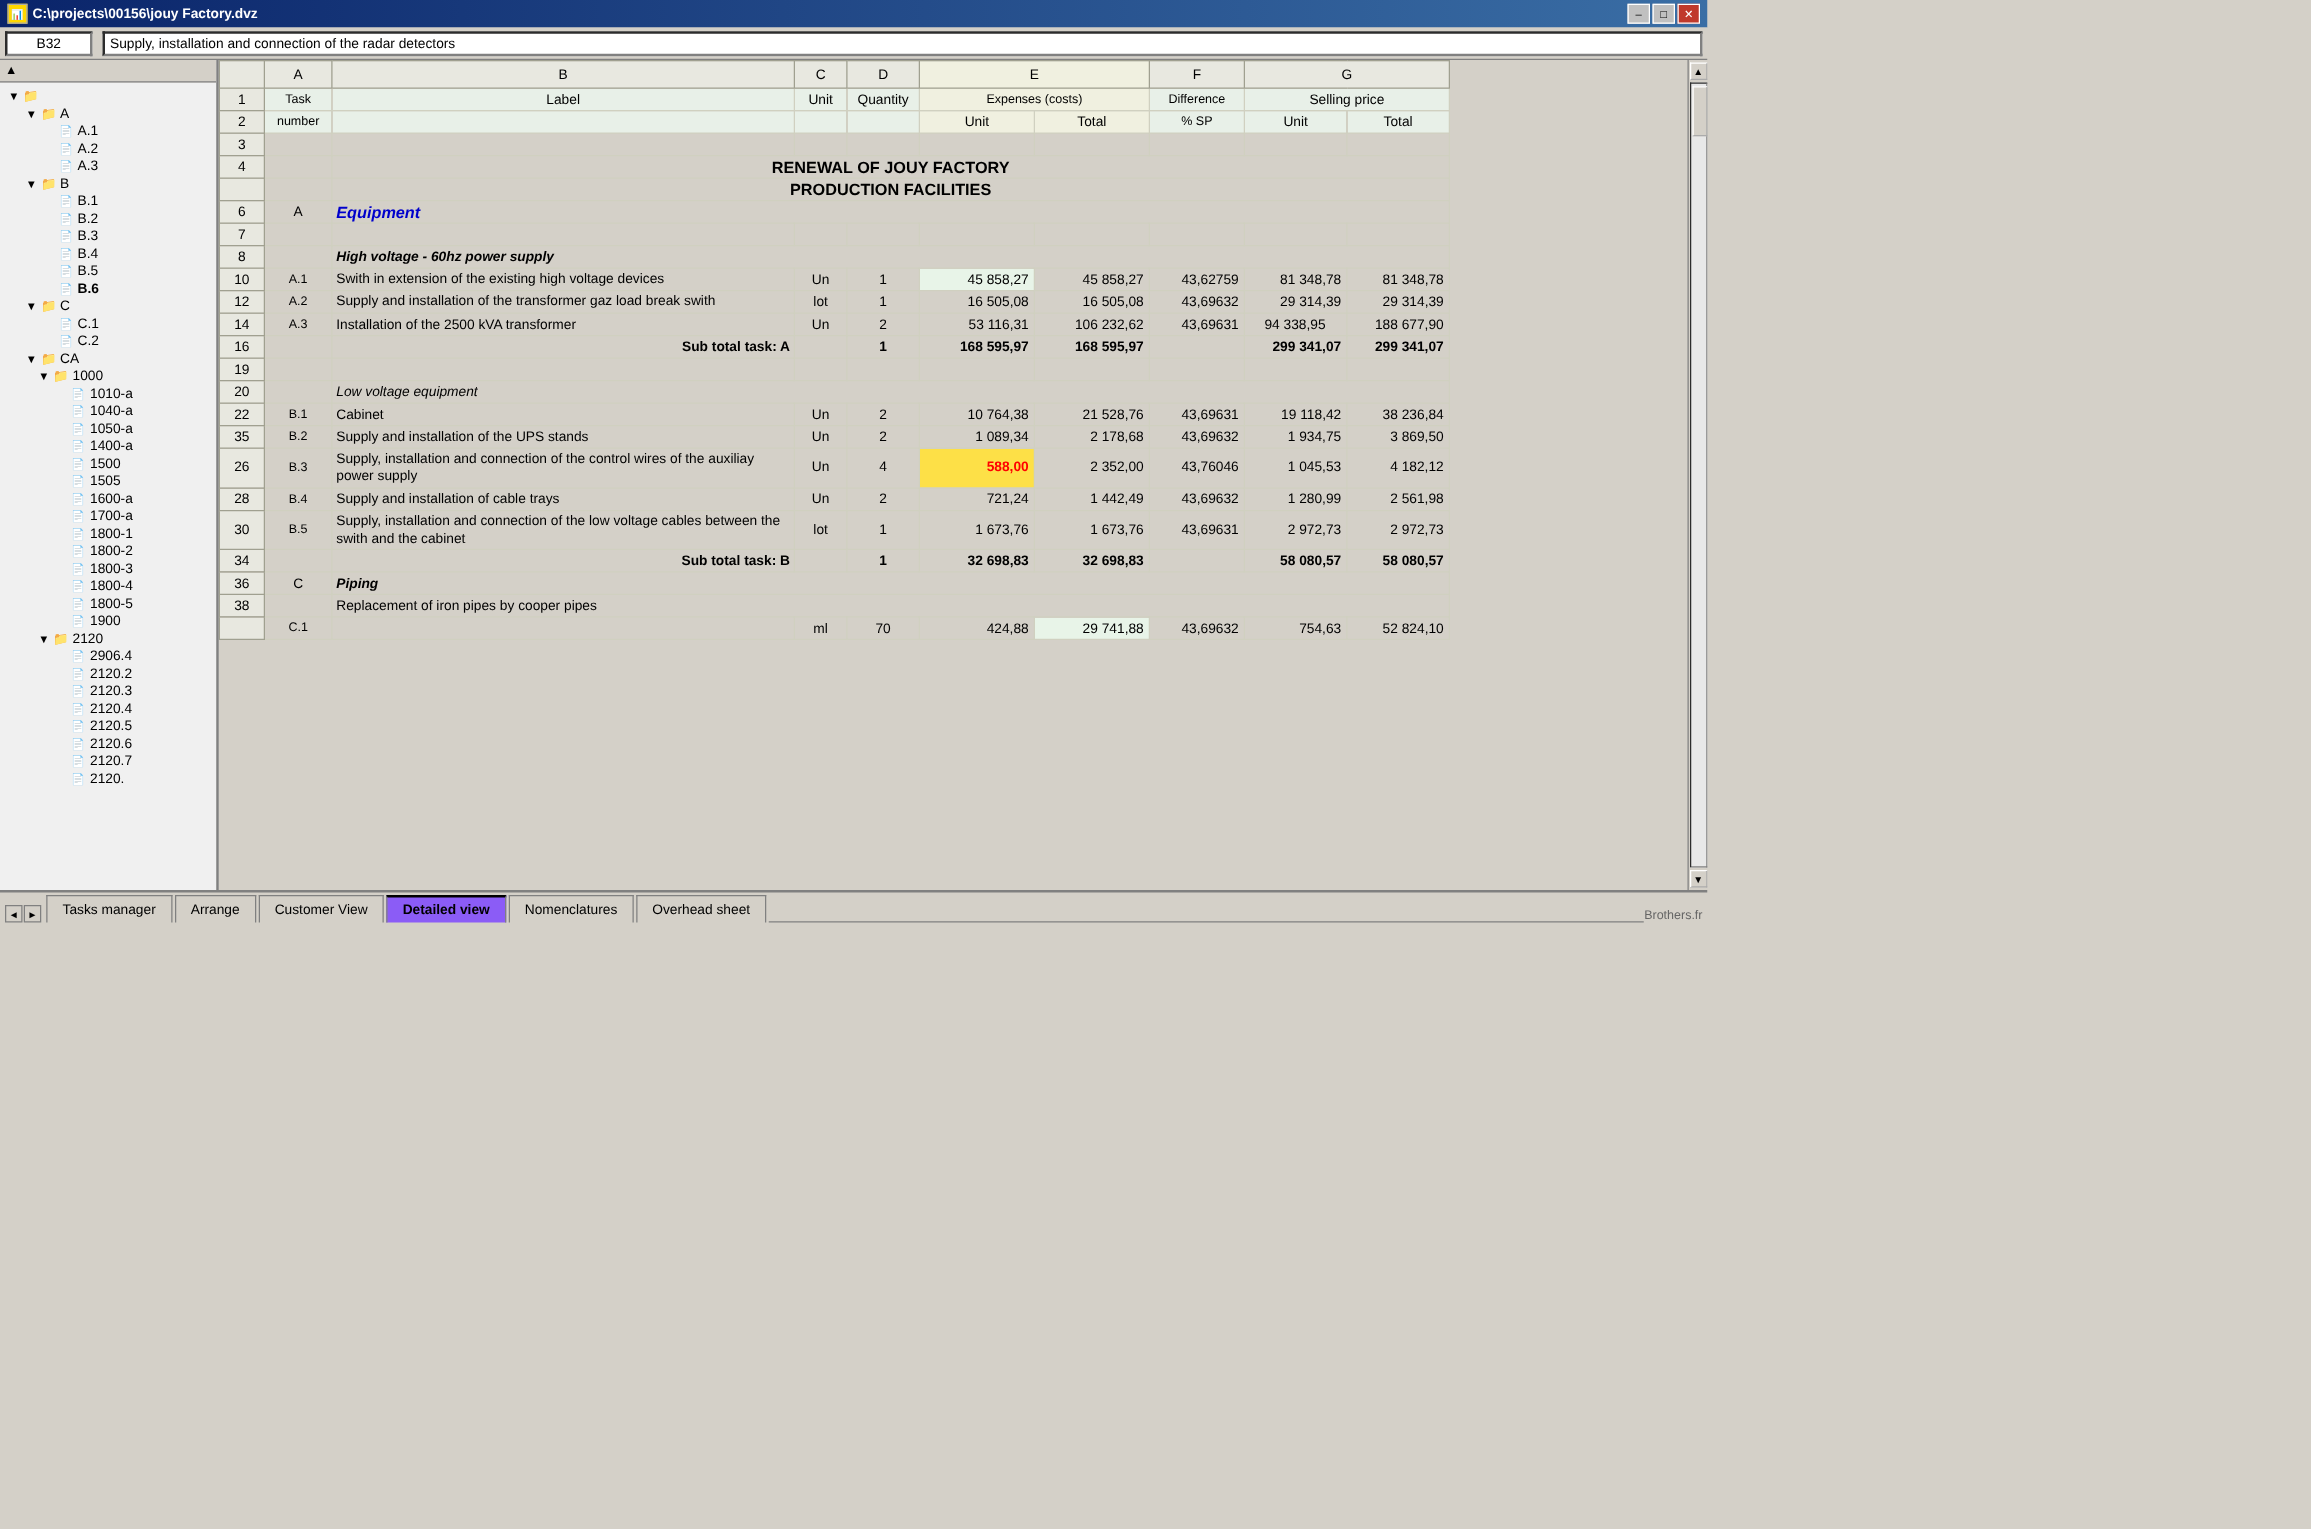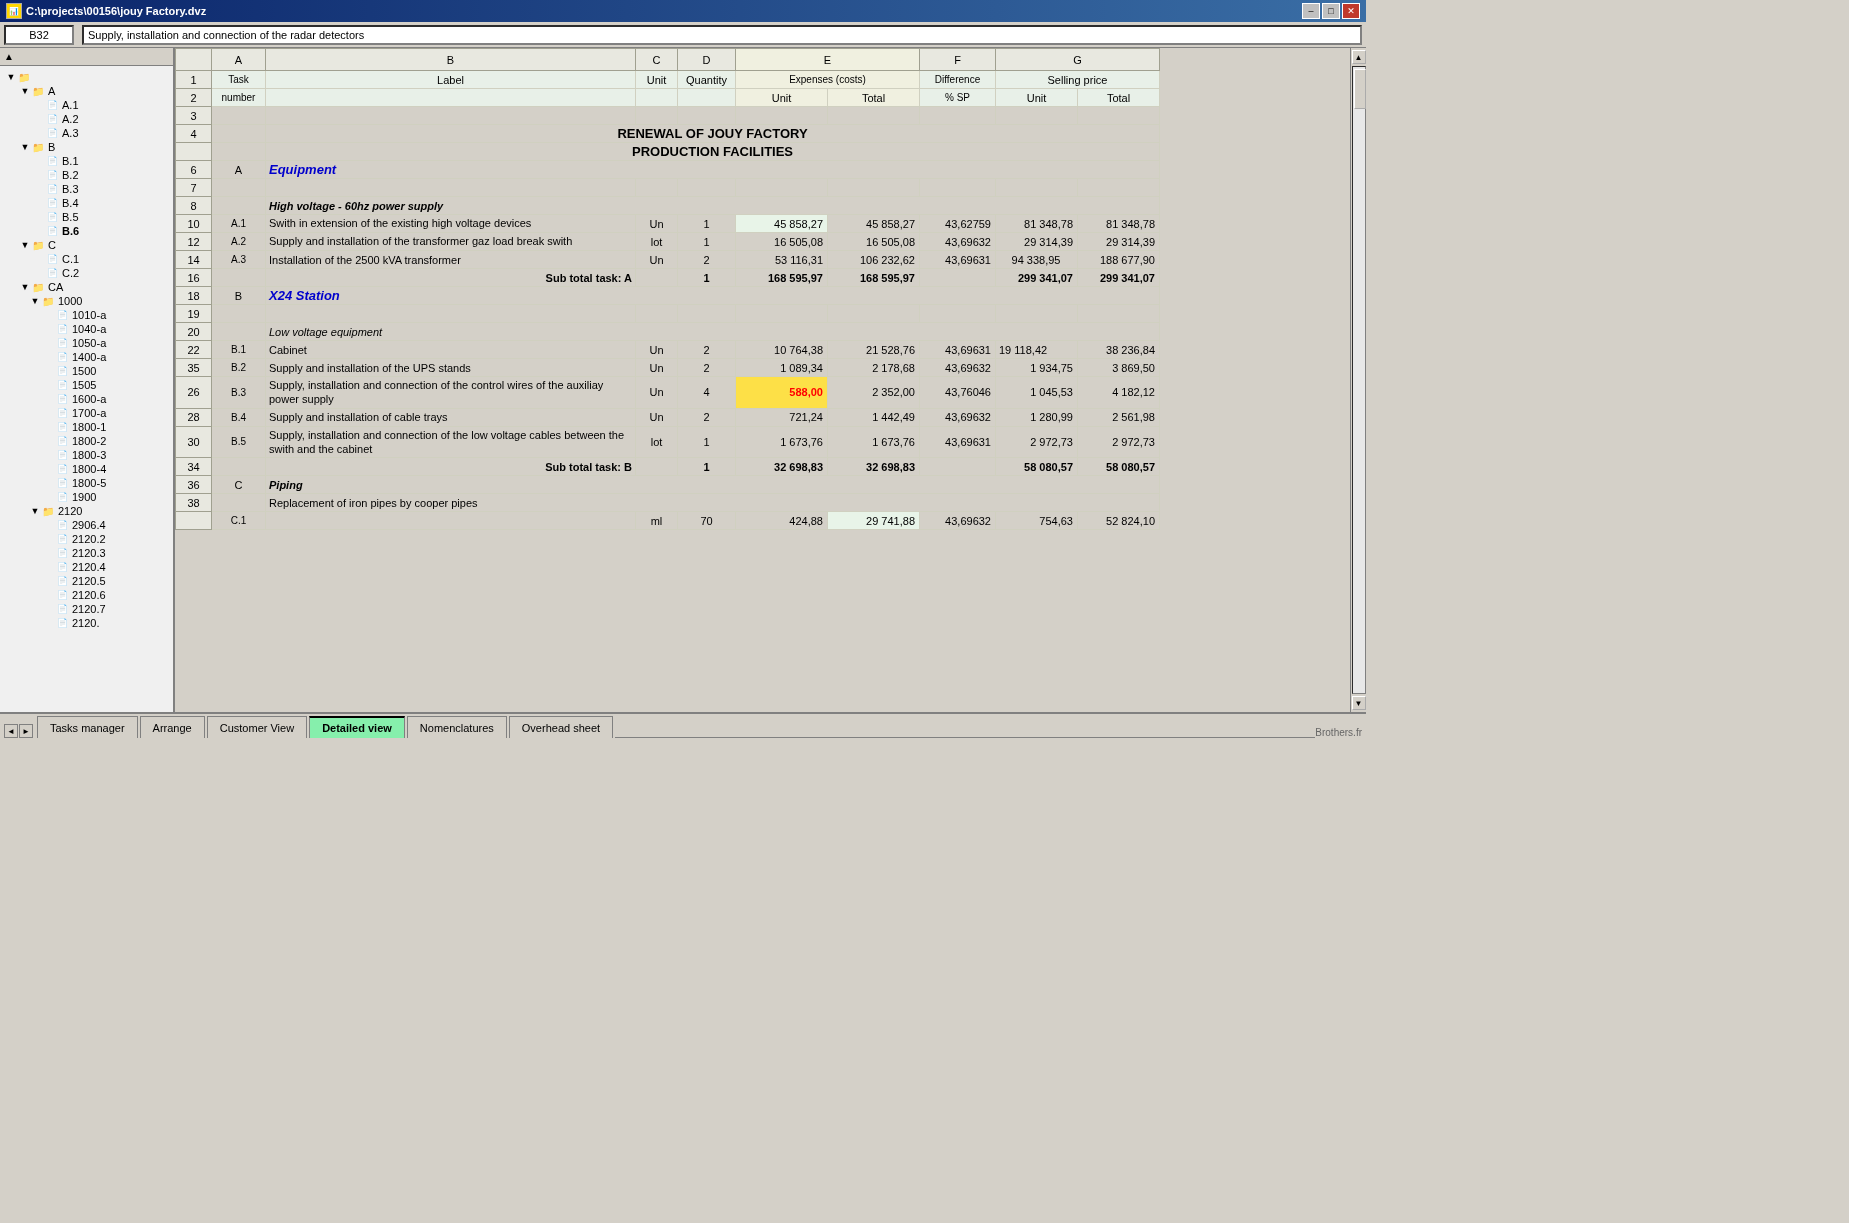--- a/index.html
+++ b/index.html
@@ -142,21 +142,21 @@
       border: 1px solid #808080;
       border-bottom: none;
       background: #d4d0c8;
       cursor: pointer;
       font-size: 11px;
       margin-right: 2px;
       display: flex;
       align-items: center;
     }
     .tab.active {
-      background: #86efac;
+      background: #8b5cf6;
       font-weight: bold;
       border-top: 2px solid #000;
     }
 
     .watermark { font-size: 10px; color: #666; }
   </style>
 </head>
 <body>
 
 <div class="titlebar">
@@ -543,25 +543,20 @@
             <td style="text-align:right;">Sub total task: A</td>
             <td></td>
             <td style="text-align:center;">1</td>
             <td style="text-align:right; padding-right:4px;">168 595,97</td>
             <td style="text-align:right; padding-right:4px;">168 595,97</td>
             <td></td>
             <td style="text-align:right; padding-right:4px;">299 341,07</td>
             <td style="text-align:right; padding-right:4px;">299 341,07</td>
           </tr>
 
-          <tr>
-            <td class="row-num">18</td>
-            <td style="text-align:center;">B</td>
-            <td colspan="9"><span class="blue-bold-italic">X24 Station</span></td>
-          </tr>
 
           <tr>
             <td class="row-num">19</td>
             <td></td>
             <td></td>
             <td></td>
             <td></td>
             <td></td>
             <td></td>
             <td></td>
@@ -577,21 +572,21 @@
 
           <tr>
             <td class="row-num">22</td>
             <td style="text-align:center; font-size:10px;">B.1</td>
             <td>Cabinet</td>
             <td style="text-align:center;">Un</td>
             <td style="text-align:center;">2</td>
             <td style="text-align:right; padding-right:4px;">10 764,38</td>
             <td style="text-align:right; padding-right:4px;">21 528,76</td>
             <td style="text-align:right; padding-right:4px;">43,69631</td>
-            <td style="padding-right:4px;">19 118,42</td>
+            <td style="text-align:right; padding-right:4px;">19 118,42</td>
             <td style="text-align:right; padding-right:4px;">38 236,84</td>
           </tr>
 
           <tr>
             <td class="row-num">35</td>
             <td style="text-align:center; font-size:10px;">B.2</td>
             <td>Supply and installation of the UPS stands</td>
             <td style="text-align:center;">Un</td>
             <td style="text-align:center;">2</td>
             <td style="text-align:right; padding-right:4px;">1 089,34</td>

